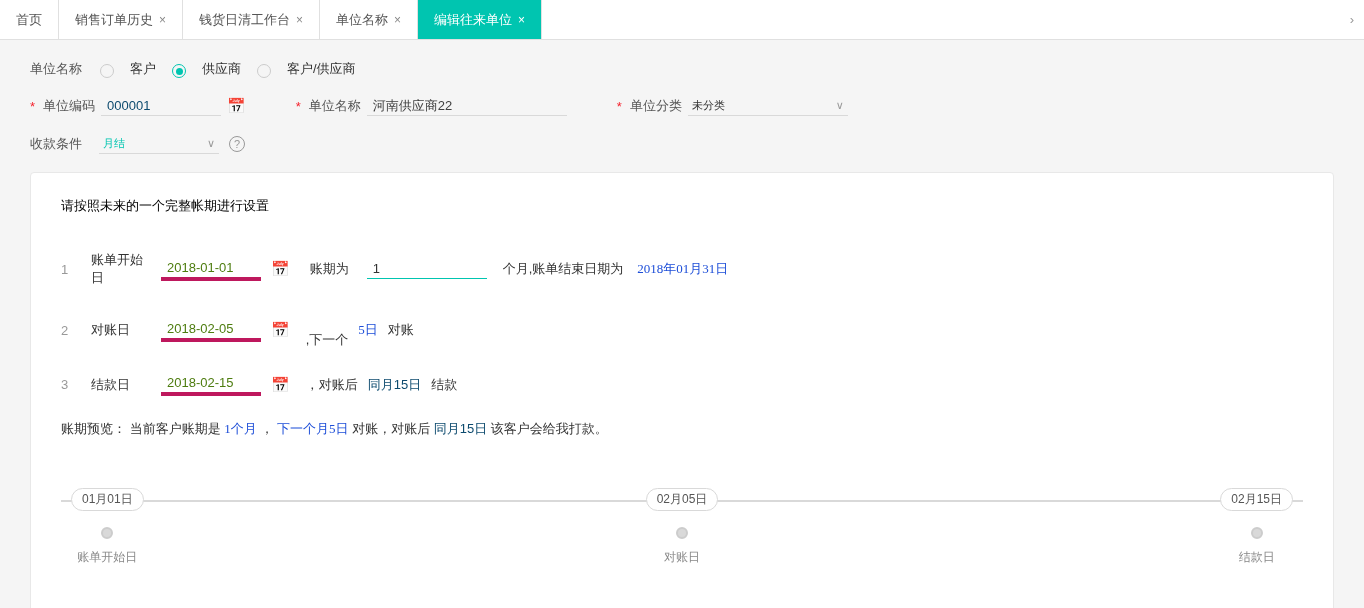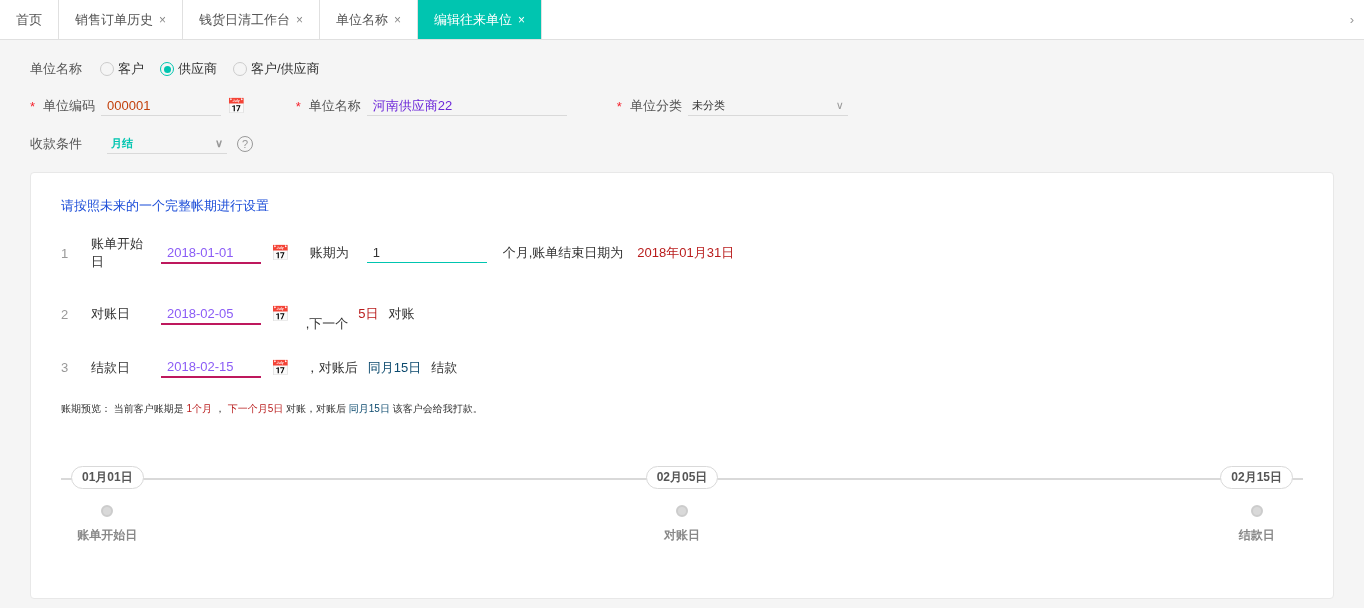--- a/index.html
+++ b/index.html
@@ -80,22 +80,22 @@
 
     
     .radio-group {
       display: flex;
       align-items: center;
       gap: 16px;
       margin-left: 8px;
     }
     .radio-item {
       display: flex;
-      align-items: center;
-      gap: 4px;
+      align-items: flex-end;
+      gap: 16px;
       cursor: pointer;
     }
     .radio-circle {
       width: 14px;
       height: 14px;
       border-radius: 50%;
       border: 1.5px solid #ccc;
       display: flex;
       align-items: center;
       justify-content: center;
@@ -111,25 +111,25 @@
       background: #00c5b0;
     }
 
     
     .text-input {
       border: none;
       border-bottom: 1px solid #d9d9d9;
       outline: none;
       padding: 2px 6px;
       font-size: 13px;
-      color: #6d28d9;
+      color: #404040;
       background: transparent;
       min-width: 120px;
     }
-    .text-input.code { width: 120px; color: #c2410c; }
+    .text-input.code { width: 120px; color: #0c4a6e; }
     .text-input.name { width: 200px; }
     .text-input.period-input {
       width: 80px;
       border-bottom: 1.5px solid #00c5b0;
       color: #333;
     }
 
     
     .cal-icon {
       color: #00c5b0;
@@ -176,23 +176,23 @@
 
     
     .panel {
       background: #fff;
       border: 1px solid #e8e8e8;
       border-radius: 4px;
       padding: 24px 30px;
       margin-top: 10px;
     }
     .panel-hint {
-      color: #1d4ed8;
-      font-size: 13px;
-      margin-bottom: 20px;
+      color: #000000;
+      font-size: 13px;
+      margin-bottom: 36px;
     }
 
     
     .setting-row {
       display: flex;
       align-items: center;
       margin-bottom: 24px;
       gap: 10px;
     }
     .step-num {
@@ -204,52 +204,52 @@
     .setting-label {
       width: 60px;
       color: #333;
       font-size: 13px;
     }
     .setting-desc {
       font-size: 13px;
       color: #333;
     }
     .highlight-orange {
-      color: #b91c1c;
+      color: #1d4ed8;
+      font-family: Liberation Serif, serif;
     }
     .highlight-teal {
       color: #0c4a6e;
     }
 
     
     .date-input {
       border: none;
-      border-bottom: 2px solid #be185d;
+      border-bottom: 4px solid #be185d;
       outline: none;
       padding: 2px 6px;
       font-size: 13px;
-      color: #8b5cf6;
+      color: #4d7c0f;
       background: transparent;
       width: 100px;
     }
 
     
     .preview-text {
-      font-size: 10px;
+      font-size: 13px;
       color: #333;
       margin-top: 16px;
       padding-bottom: 20px;
     }
 
     
     .timeline-wrapper {
       margin-top: 20px;
       position: relative;
       padding: 10px 0 30px 0;
-      font-weight: bold;
     }
     .timeline-line {
       position: absolute;
       top: 22px;
       left: 0;
       right: 0;
       height: 2px;
       background: #d9d9d9;
     }
     .timeline-nodes {
@@ -355,21 +355,21 @@
       <span class="form-label">单位分类</span>
       <div class="select-wrapper" style="min-width:160px;">
         <span class="select-value">未分类</span>
         <span class="chevron-icon">∨</span>
       </div>
     </div>
   </div>
 
   <div class="form-row">
     <span class="form-label">收款条件</span>
-    <div class="select-wrapper" style="min-width:120px; margin-left:15px;font-weight:bold;">
+    <div class="select-wrapper" style="min-width:120px; margin-left:7px;">
       <span class="select-value highlight">月结</span>
       <span class="chevron-icon">∨</span>
     </div>
     <div class="help-icon">?</div>
   </div>
 
   <div class="panel">
     <div class="panel-hint">请按照未来的一个完整帐期进行设置</div>
 
     <div class="setting-row">

